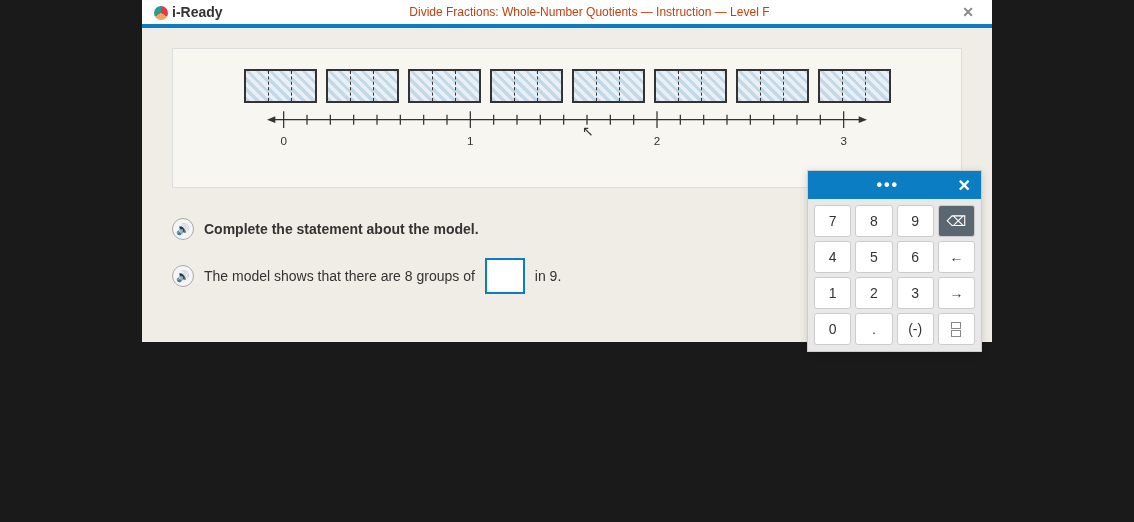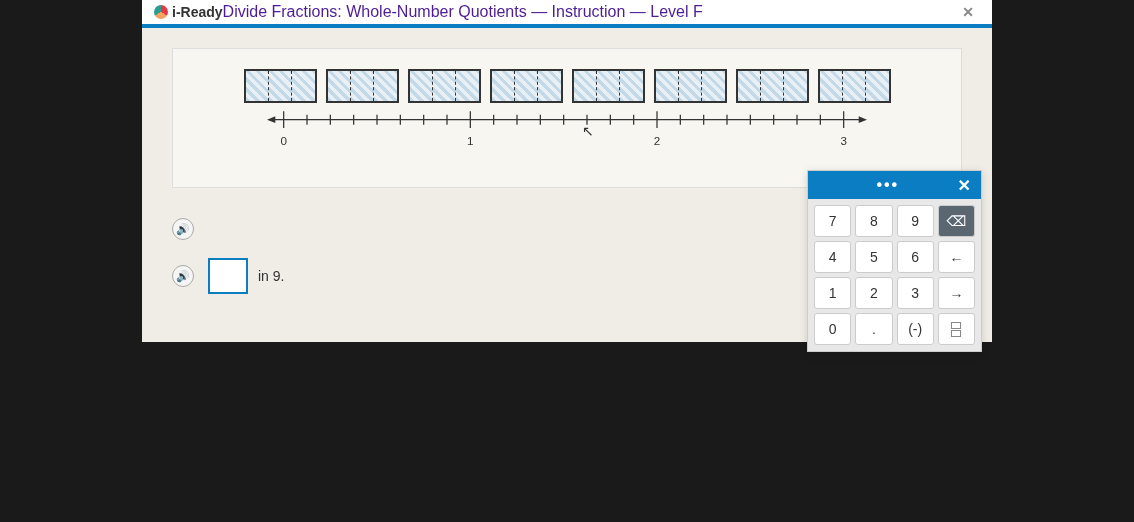--- a/index.html
+++ b/index.html
@@ -20,23 +20,23 @@
     }
     .header {
       background: #fff;
       border-bottom: 4px solid #0b7dc2;
       padding: 4px 12px;
       display: flex;
       align-items: center;
       justify-content: space-between;
       height: 28px;
     }
-    .brand { display: flex; align-items: center; gap: 4px; font-weight: bold; color: #333; font-size: 14px; }
+    .brand { display: flex; align-items: flex-end; gap: 4px; font-weight: bold; color: #333; font-size: 14px; }
     .brand-logo { width: 14px; height: 14px; border-radius: 50%; background: conic-gradient(#e63946 0 120deg, #f4a261 120deg 240deg, #2a9d8f 240deg 360deg); }
-    .header-title { color: #4c1d95; font-size: 16px; flex: 1; }
+    .header-title { color: #c2410c; font-size: 12px; flex: 1; text-align: center; }
     .close-icon { color: #888; font-weight: bold; cursor: pointer; padding: 0 6px; font-size: 14px; }
     .content { padding: 20px 30px; position: relative; }
     .model-area {
       background: #f8f6f0;
       border: 1px solid #ddd;
       padding: 20px 30px 30px;
       margin-bottom: 20px;
     }
     .bar-group { display: flex; border-right: 2px solid #333; }
     .bar-group:last-child { border-right: none; }
@@ -185,24 +185,26 @@
         <text x="244" y="50" text-anchor="middle" font-size="14" fill="#333">1</text>
         <text x="468" y="50" text-anchor="middle" font-size="14" fill="#333">2</text>
         <text x="692" y="50" text-anchor="middle" font-size="14" fill="#333">3</text>
       </svg>
       <div class="cursor-icon">↖</div>
     </div>
 
     <div class="statements">
       <div class="stmt-row">
         <div class="audio-icon">🔊</div>
+        <div class="stmt-text bold">Complete the statement about the model.</div>
       </div>
       <div class="stmt-row">
         <div class="audio-icon">🔊</div>
         <div class="stmt-text">
+          <span>The model shows that there are 8 groups of</span>
           <span class="answer-box"></span>
           <span>in 9.</span>
         </div>
       </div>
     </div>
 
     <div class="keypad">
       <div class="keypad-header">
         <span class="keypad-dots">•••</span>
         <span class="keypad-close">✕</span>

